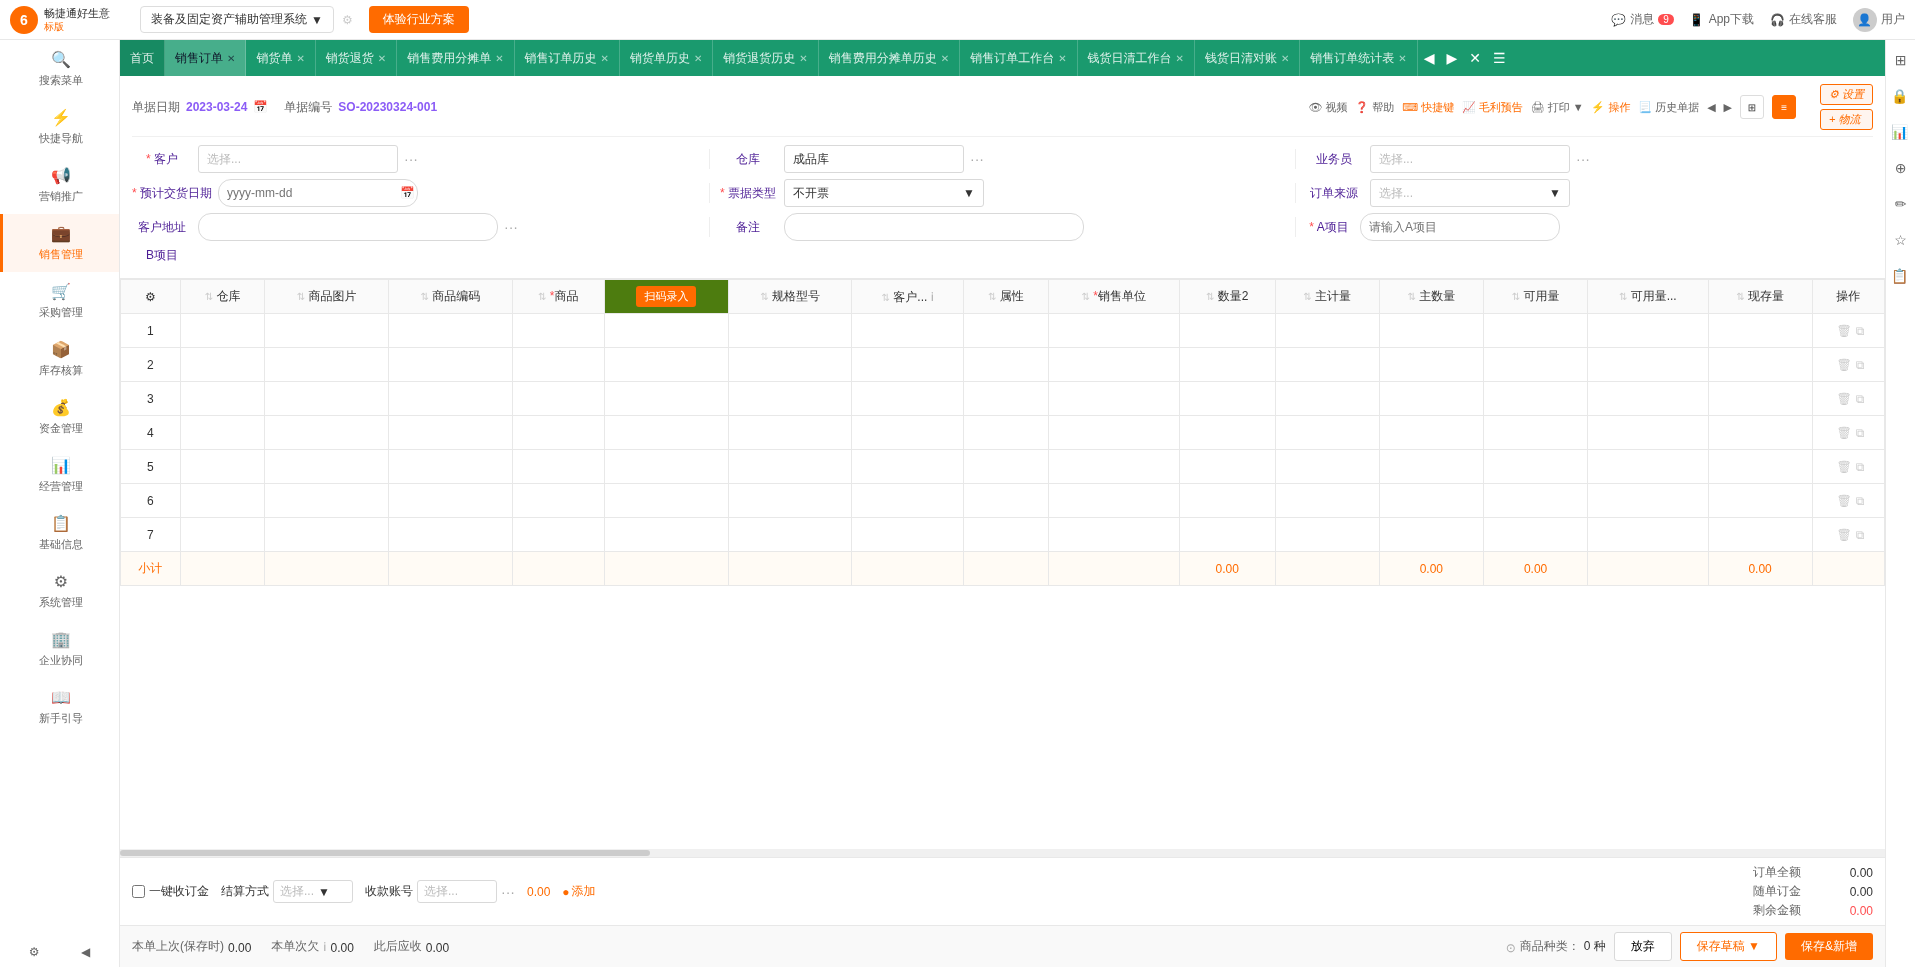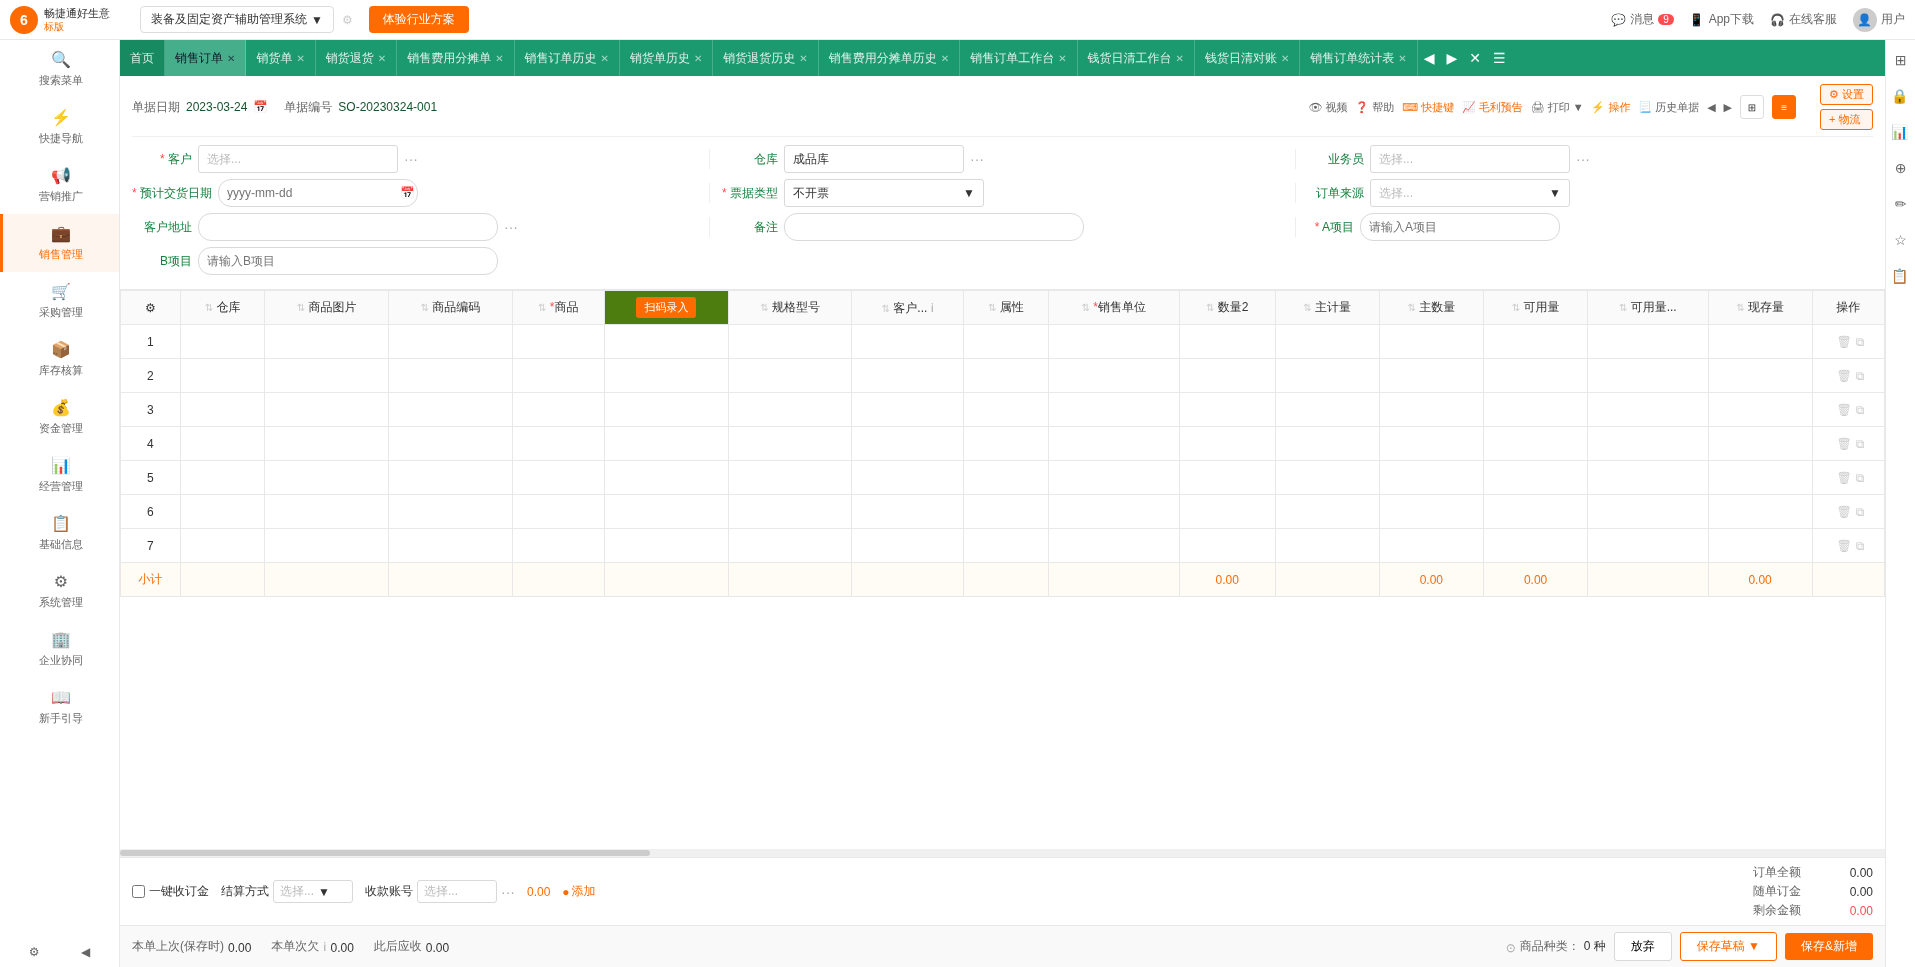--- a/index.html
+++ b/index.html
@@ -149,21 +149,21 @@
     .form-header {
       display: flex;
       align-items: center;
       gap: 16px;
       margin-bottom: 8px;
       padding-bottom: 6px;
       border-bottom: 1px solid #f0f0f0;
     }
     .form-header-item { display: flex; align-items: center; gap: 6px; font-size: 12px; }
     .form-header-label { color: #666; }
-    .form-header-value { color: #14532d; font-weight: 400; }
+    .form-header-value { color: #8b5cf6; font-weight: 700; }
     .header-actions {
       margin-left: auto;
       display: flex; align-items: center; gap: 8px;
     }
     .header-action-btn {
       display: flex; align-items: center; gap: 3px;
       font-size: 11px; color: #666; cursor: pointer;
     }
     .header-action-btn.orange { color: #ff6b00; }
     .layout-btn { width: 24px; height: 24px; border: 1px solid #ddd; border-radius: 3px; display: flex; align-items: center; justify-content: center; cursor: pointer; font-size: 10px; }
@@ -171,21 +171,21 @@
     .form-row {
       display: flex;
       align-items: center;
       gap: 8px;
       margin-bottom: 6px;
     }
     .form-field {
       display: flex; align-items: center; gap: 6px;
       flex: 1;
     }
-    .form-label { color: #15803d; font-size: 12px; white-space: nowrap; min-width: 60px; text-align: right; }
+    .form-label { color: #4c1d95; font-size: 12px; white-space: nowrap; min-width: 60px; text-align: center; }
     .form-label.required::before { content: '* '; color: #ff4d4f; }
     .form-input {
       flex: 1;
       height: 28px;
       border: 1px solid #d9d9d9;
       border-radius: 13px;
       padding: 0 8px;
       font-size: 12px;
       color: #333;
       outline: none;
@@ -565,21 +565,21 @@
             </span>
             <span class="header-action-btn">
               <span>📃</span>
               <span>历史单据</span>
             </span>
             <span class="header-action-btn">◀</span>
             <span class="header-action-btn">▶</span>
             <div class="layout-btn">⊞</div>
             <div class="layout-btn" style="background:#ff6b00;color:white;border-color:#ff6b00;">≡</div>
           </div>
-          <div style="display:flex;flex-direction:column;gap:4px;margin-left:8px;">
+          <div style="display:flex;flex-direction:column;gap:4px;margin-left:8px;font-style:italic;">
             <div style="background:#fff5ef;border:1px solid #ff6b00;border-radius:3px;padding:2px 8px;font-size:11px;color:#ff6b00;cursor:pointer;white-space:nowrap;">
               <span>⚙</span>
               <span>设置</span>
             </div>
             <div style="background:#fff5ef;border:1px solid #ff6b00;border-radius:3px;padding:2px 8px;font-size:11px;color:#ff6b00;cursor:pointer;white-space:nowrap;">
               <span>+ 物流</span>
             </div>
           </div>
         </div>
 
@@ -647,21 +647,20 @@
           <div class="form-separator"></div>
           <div class="form-field">
             <span class="form-label required" style="min-width:50px;">A项目</span>
             <input class="form-input" type="text" style="max-width: 200px;" placeholder="请输入A项目">
           </div>
         </div>
 
         <div class="form-row">
           <div class="form-field">
             <span class="form-label" style="min-width:60px;">B项目</span>
-            <input class="form-input" type="text" style="max-width: 300px;" placeholder="请输入B项目">
           </div>
         </div>
       </div>
 
 
       <div style="flex:1;overflow:hidden;display:flex;flex-direction:column;">
         <div class="table-container">
           <table class="data-table">
             <thead>
               <tr>

